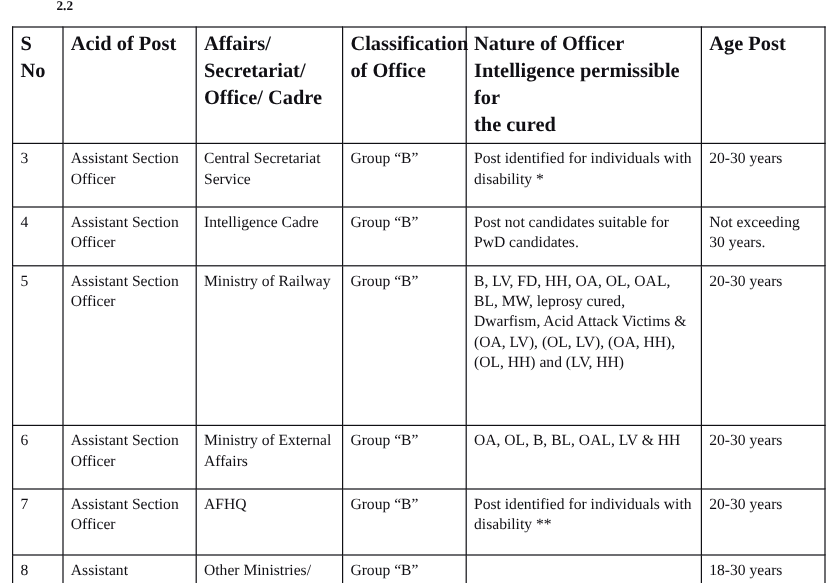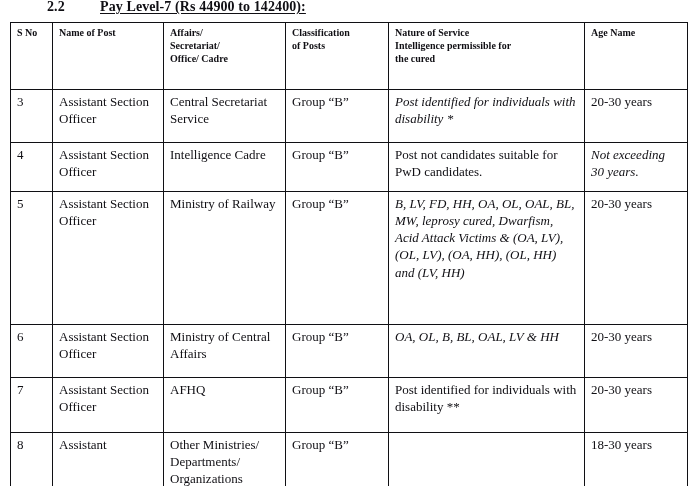--- a/index.html
+++ b/index.html
@@ -23,23 +23,24 @@
   }
 
   
   .heading {
     position: absolute;
     left: 47px;
     top: -1px;
     display: flex;
     align-items: baseline;
     font-weight: bold;
-    font-size: 14px;
+    font-size: 11px;
     letter-spacing: 0.1px;
     white-space: nowrap;
+    gap: 16px;
   }
   .heading .num {
     width: 53px;
     flex: 0 0 53px;
   }
   .heading .title {
     text-decoration: underline;
     text-underline-offset: 2px;
   }
 
@@ -59,21 +60,21 @@
   }
   table.paytbl td, table.paytbl th {
     border: 1px solid #101014;
     padding: 3px 6px 3px 6px;
     vertical-align: top;
     text-align: left;
     font-weight: normal;
   }
   table.paytbl th {
     font-weight: bold;
-    font-size: 10px;
+    font-size: 17px;
     font-family: Liberation Serif, serif;
   }
 
   
   col.c-sno   { width: 42px; }
   col.c-post  { width: 111px; }
   col.c-min   { width: 122px; }
   col.c-cls   { width: 103px; }
   col.c-nat   { width: 196px; }
   col.c-age   { width: 103px; }
@@ -82,71 +83,69 @@
 
   
   tr.head th { height: 60px; }
 
   
   .justify {
     text-align: justify;
     text-align-last: left;
     -webkit-hyphens: none;
     hyphens: none;
-    font-style: italic;
   }
   .mid { vertical-align: middle; }
 
   
   tr.r3 td { height: 46px; }
   tr.r4 td { height: 42px; }
   tr.r5 td { height: 126px; }
   tr.r6 td { height: 46px; }
   tr.r7 td { height: 48px; }
   tr.r8 td { height: 52px; }
 </style>
 </head>
 <body>
 
 <div class="page">
 
   <div class="heading">
     <span class="num">2.2</span>
-    <span class="title">Pay Level-7 (Rs 44900 to 142400):</span>
   </div>
 
   <div class="tbl-wrap">
     <table class="paytbl">
       <colgroup>
         <col class="c-sno">
           <col class="c-post">
           <col class="c-min">
         <col class="c-cls">
           <col class="c-nat">
           <col class="c-age">
       </colgroup>
       <thead>
         <tr class="head">
           <th class="sno">S No</th>
-          <th>Name of Post</th>
+          <th>Acid of Post</th>
           <th>
             <span>Affairs/</span><br>
             <span>Secretariat/</span><br>
             <span>Office/ Cadre</span>
           </th>
           <th>
             <span>Classification</span><br>
-            <span>of Posts</span>
+            <span>of Office</span>
           </th>
           <th>
-            <span>Nature of Service</span><br>
+            <span>Nature of Officer</span><br>
             <span>Intelligence permissible for</span><br>
             <span>the cured</span>
           </th>
-          <th>Age Name</th>
+          <th>Age Post</th>
         </tr>
       </thead>
       <tbody>
 
         <tr class="r3">
           <td class="sno">3</td>
           <td>Assistant Section Officer</td>
           <td>Central Secretariat Service</td>
           <td>Group “B”</td>
           <td class="justify">Post identified for individuals with disability *</td>
@@ -167,21 +166,21 @@
           <td>Assistant Section Officer</td>
           <td>Ministry of Railway</td>
           <td>Group “B”</td>
           <td class="justify">B, LV, FD, HH, OA, OL, OAL, BL, MW, leprosy cured, Dwarfism, Acid Attack Victims &amp; (OA, LV), (OL, LV), (OA, HH), (OL, HH) and (LV, HH)</td>
           <td>20-30 years</td>
         </tr>
 
         <tr class="r6">
           <td class="sno">6</td>
           <td>Assistant Section Officer</td>
-          <td>Ministry of Central Affairs</td>
+          <td>Ministry of External Affairs</td>
           <td>Group “B”</td>
           <td class="justify">OA, OL, B, BL, OAL, LV &amp; HH</td>
           <td>20-30 years</td>
         </tr>
 
         <tr class="r7">
           <td class="sno">7</td>
           <td>Assistant Section Officer</td>
           <td>AFHQ</td>
           <td>Group “B”</td>

